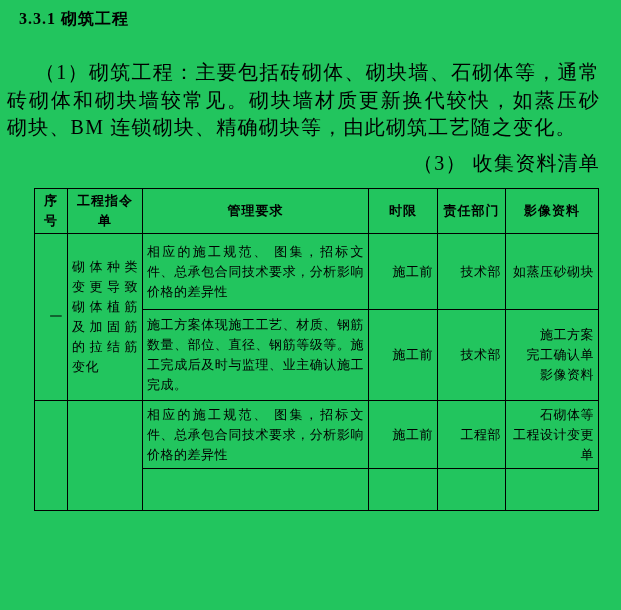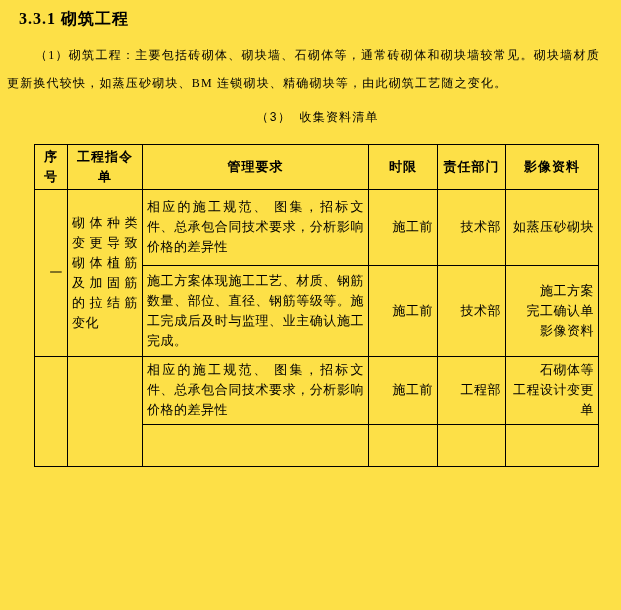--- a/index.html
+++ b/index.html
@@ -1,45 +1,44 @@
 <!DOCTYPE html>
 <html><head>
 <meta charset="utf-8">
 <style>
   * { margin: 0; padding: 0; box-sizing: border-box; }
   html, body { background: #ffffff; }
   .page {
     position: relative;
     width: 621px;
     height: 610px;
-    background: #fde047;
+    background: #22c55e;
     overflow: hidden;
     font-family: "Liberation Serif", "DejaVu Serif", serif;
     color: #000000;
     padding-top: 7px;
   }
   .heading {
     margin: 2px 20px 0 19px;
     font-size: 16px;
     font-weight: bold;
     letter-spacing: 1px;
     line-height: 20px;
   }
   .para {
-    margin: 13px 21px 0 7px;
-    font-size: 12px;
+    margin: 30px 21px 0 7px;
+    font-size: 20px;
     line-height: 27.5px;
     text-align: justify;
     text-indent: 28px;
     letter-spacing: 1.2px;
   }
   .para-3 {
     margin-top: 8px;
-    text-align: center;
-    font-family: Liberation Mono, monospace;
+    text-align: right;
   }
   .doc-table {
     margin: 11px 0 0 34px;
     width: 564px;
     border-collapse: collapse;
     table-layout: fixed;
     font-size: 13px;
   }
   .doc-table td, .doc-table th {
     border: 1px solid #000000;

